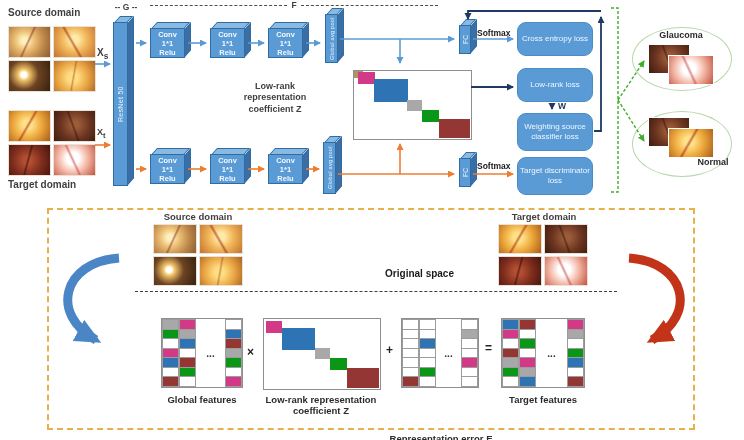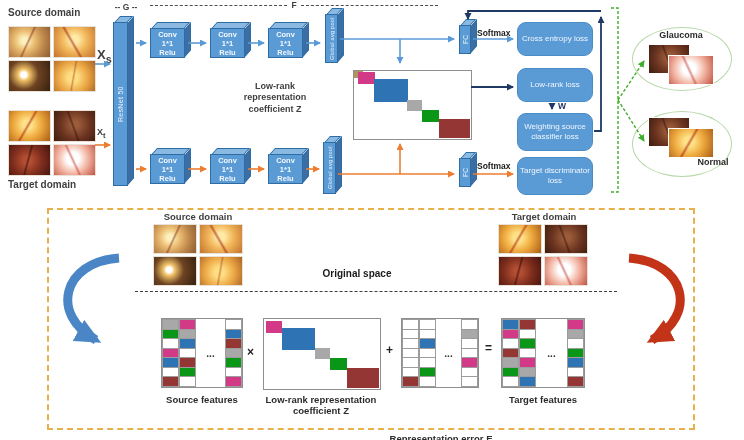--- a/index.html
+++ b/index.html
@@ -42,21 +42,21 @@
 
 <div id="stage">
 
   <div class="abs lbl" style="left:8px;top:7px;width:110px;font-size:10px;">Source domain</div>
   <div class="abs fgrid" style="left:8px;top:26px;width:88px;height:66px;">
       <div class="fundus f1"></div>
       <div class="fundus f2"></div>
       <div class="fundus f3"></div>
       <div class="fundus f4"></div>
     </div>
-  <div class="abs lbl" style="left:97px;top:47px;font-size:13px;"><span>X</span><sub>s</sub></div>
+  <div class="abs lbl" style="left:97px;top:47px;font-size:10px;"><span>X</span><sub>s</sub></div>
   <div class="abs fgrid" style="left:8px;top:110px;width:88px;height:66px;">
       <div class="fundus f5"></div>
       <div class="fundus f6"></div>
       <div class="fundus f7"></div>
       <div class="fundus f8"></div>
     </div>
   <div class="abs lbl" style="left:97px;top:127px;font-size:9px;"><span>X</span><sub>t</sub></div>
   <div class="abs lbl" style="left:8px;top:179px;width:110px;font-size:10px;">Target domain</div>
 
   <div class="abs lbl" style="left:104px;top:2px;width:44px;font-size:8.5px;text-align:center;">-- G --</div>
@@ -198,21 +198,21 @@
       <div class="fundus f4"></div>
     </div>
   <div class="abs lbl" style="left:484px;top:211px;width:120px;text-align:center;font-size:9.5px;">Target domain</div>
   <div class="abs fgrid" style="left:498px;top:224px;width:90px;height:62px;">
       <div class="fundus f5"></div>
       <div class="fundus f6"></div>
       <div class="fundus f7"></div>
       <div class="fundus f8"></div>
     </div>
 
-  <div class="abs lbl" style="left:277px;top:268px;width:160px;text-align:center;font-size:10px;color:#1a1a1a;">Original space</div>
+  <div class="abs lbl" style="left:294px;top:268px;width:160px;text-align:right;font-size:10px;color:#1a1a1a;">Original space</div>
   <div class="abs" style="left:135px;top:291px;width:482px;border-top:1.5px dashed #3c3c3c;"></div>
 
   <div class="fmatrix" style="left:161px;top:318px;width:82px;height:70px;">
       <div class="fcol">
         <div class="fcell" style="background: rgb(168, 168, 168);"></div>
         <div class="fcell" style="background: rgb(10, 150, 23);"></div>
         <div class="fcell" style="background: rgb(255, 255, 255);"></div>
         <div class="fcell" style="background: rgb(210, 58, 135);"></div>
         <div class="fcell" style="background: rgb(46, 116, 181);"></div>
         <div class="fcell" style="background: rgb(255, 255, 255);"></div>
@@ -302,21 +302,21 @@
         <div class="fcell" style="background: rgb(210, 58, 135);"></div>
         <div class="fcell" style="background: rgb(168, 168, 168);"></div>
         <div class="fcell" style="background: rgb(255, 255, 255);"></div>
         <div class="fcell" style="background: rgb(10, 150, 23);"></div>
         <div class="fcell" style="background: rgb(46, 116, 181);"></div>
         <div class="fcell" style="background: rgb(255, 255, 255);"></div>
         <div class="fcell" style="background: rgb(148, 54, 52);"></div>
       </div>
     </div>
 
-  <div class="abs" style="left:142px;top:394px;width:120px;text-align:center;font-size:9.5px;font-weight:bold;color:#2b2b2b;">Source features</div>
+  <div class="abs" style="left:142px;top:394px;width:120px;text-align:center;font-size:9.5px;font-weight:bold;color:#2b2b2b;">Global features</div>
   <div class="abs" style="left:258px;top:394px;width:126px;text-align:center;font-size:9.5px;font-weight:bold;color:#2b2b2b;line-height:1.2;">Low-rank representation coefficient Z</div>
   <div class="abs" style="left:386px;top:394px;width:110px;text-align:center;font-size:9.5px;font-weight:bold;color:#2b2b2b;line-height:1.2;margin-top:39px;">Representation error E</div>
   <div class="abs" style="left:483px;top:394px;width:120px;text-align:center;font-size:9.5px;font-weight:bold;color:#2b2b2b;">Target features</div>
 
   <svg class="abs" style="left:0;top:0;" width="744" height="440">
     <defs>
       <marker id="mBlue" markerUnits="userSpaceOnUse" markerWidth="8" markerHeight="8" refX="6" refY="3.5" orient="auto">
           <path d="M0,0L7,3.5L0,7z" style="fill:var(--box_blue)"></path>
         </marker>
       <marker id="mOrange" markerUnits="userSpaceOnUse" markerWidth="8" markerHeight="8" refX="6" refY="3.5" orient="auto">

